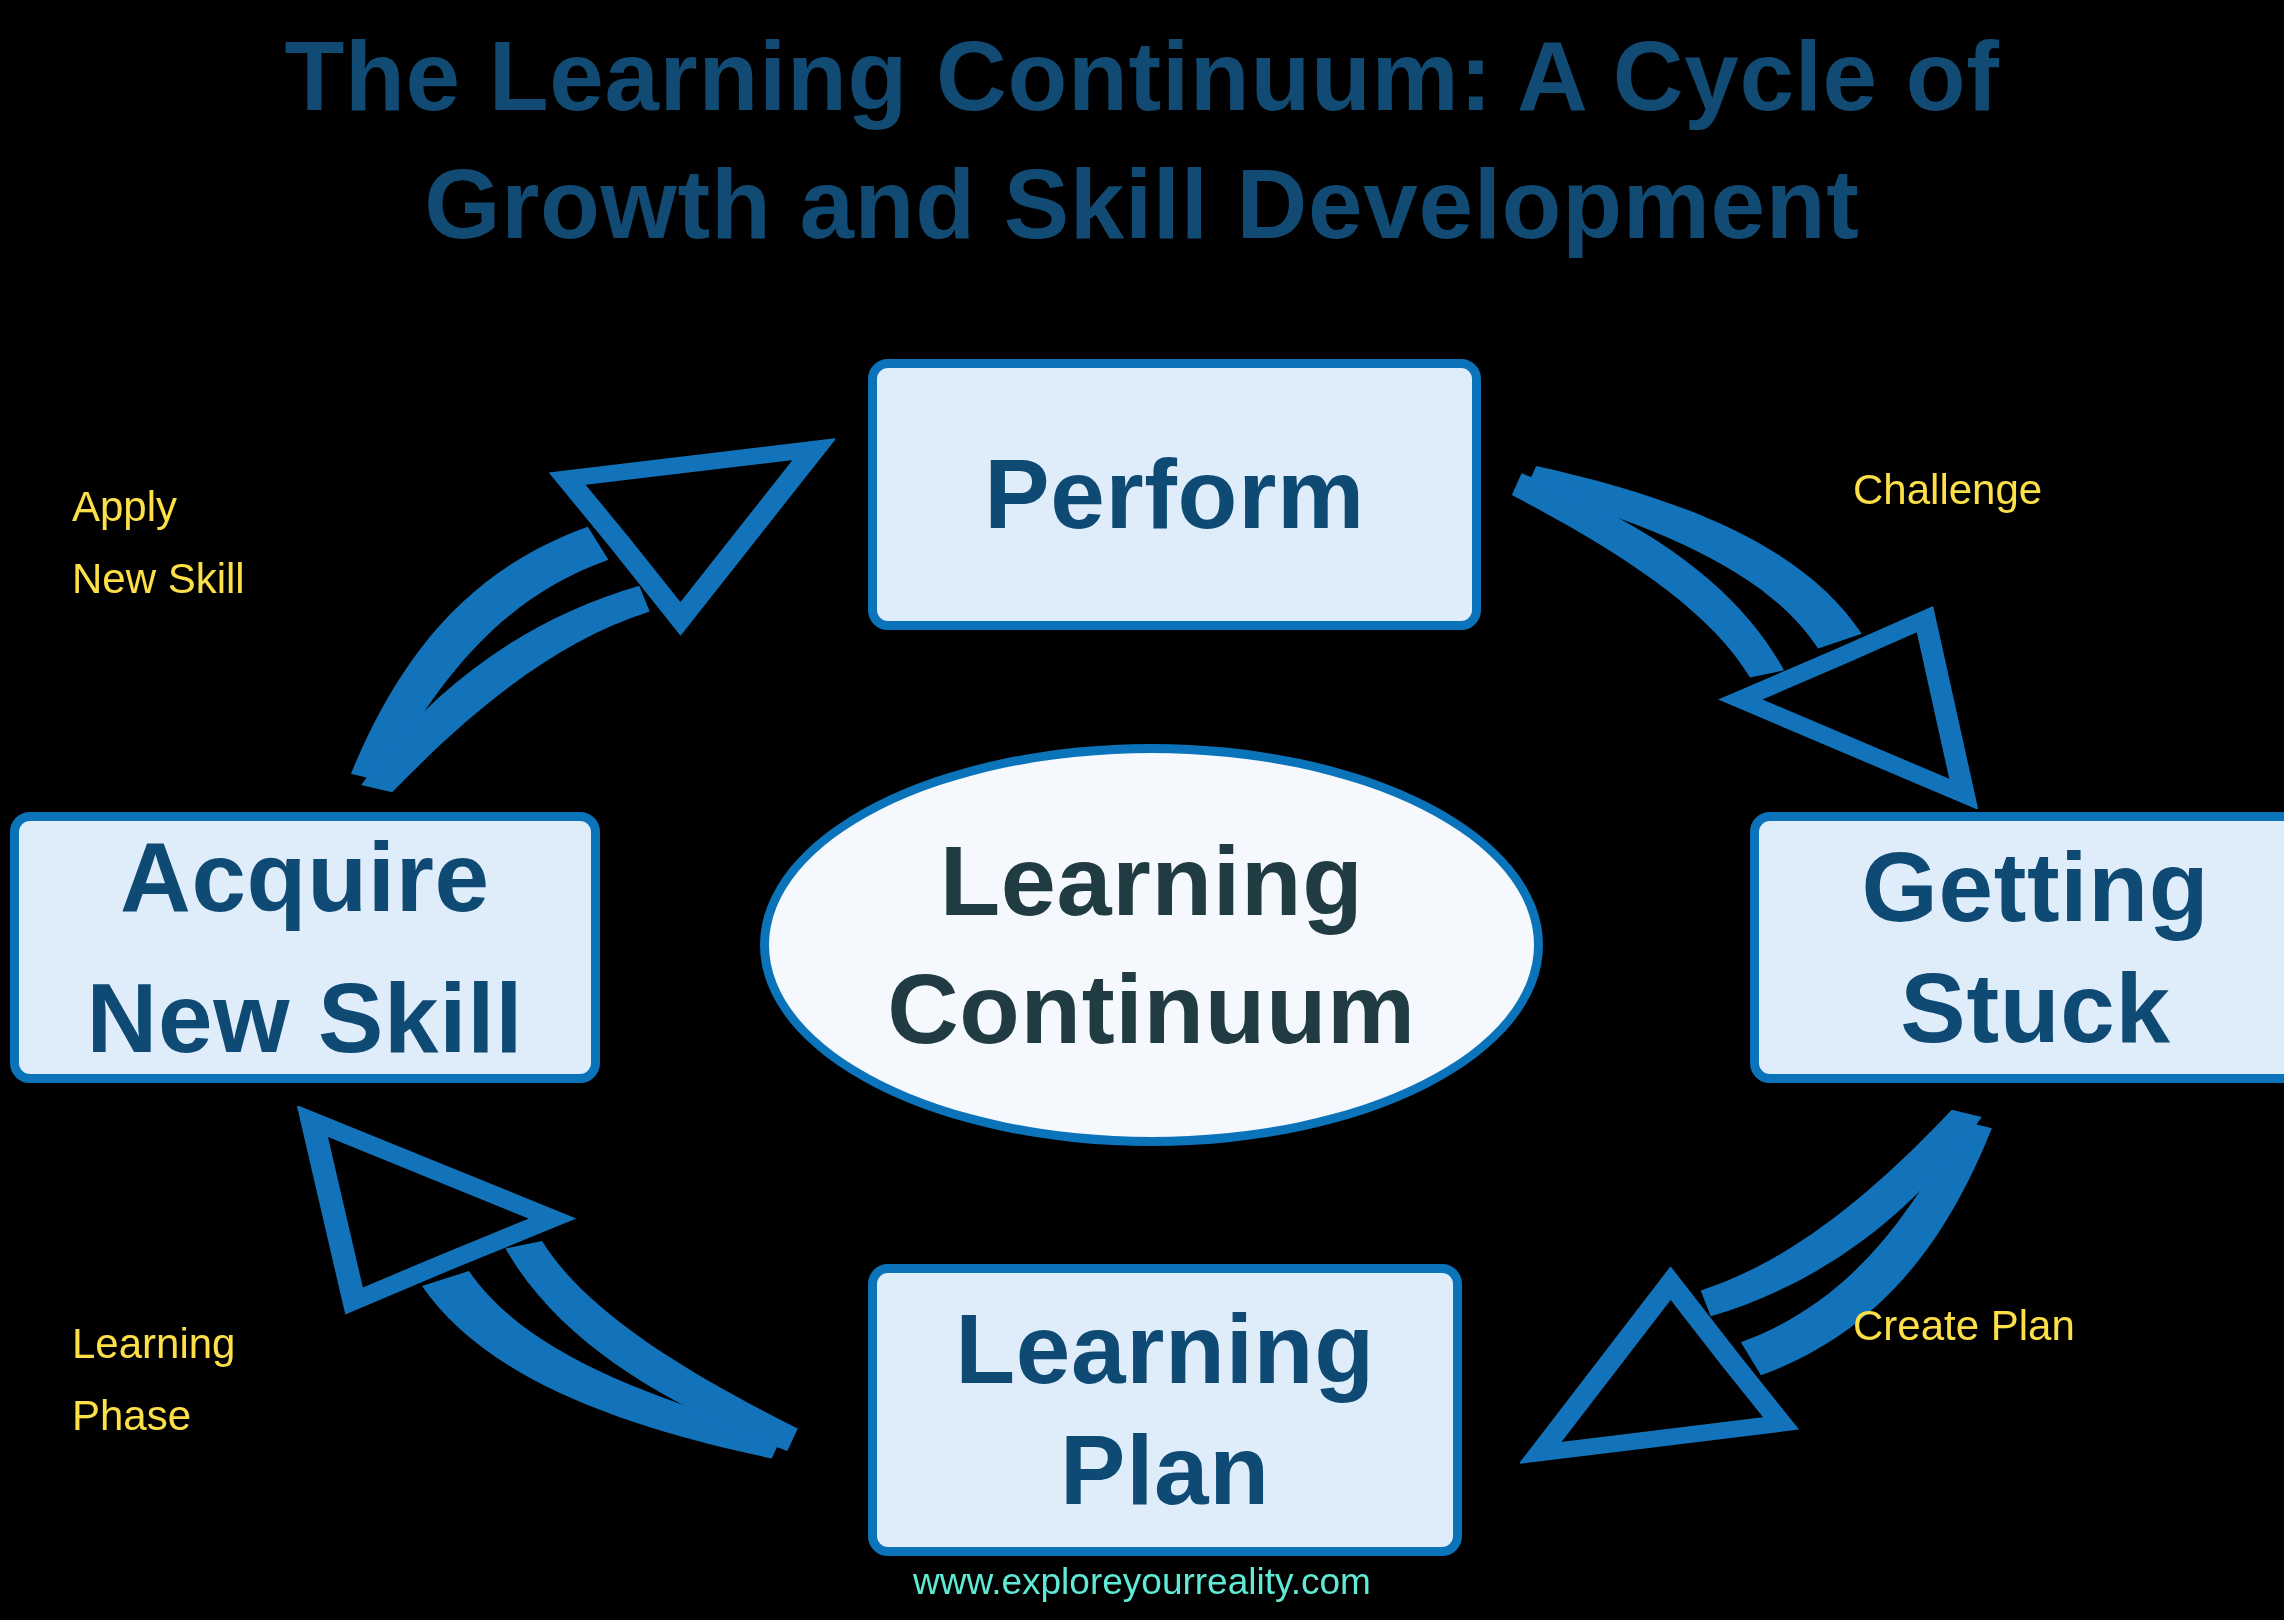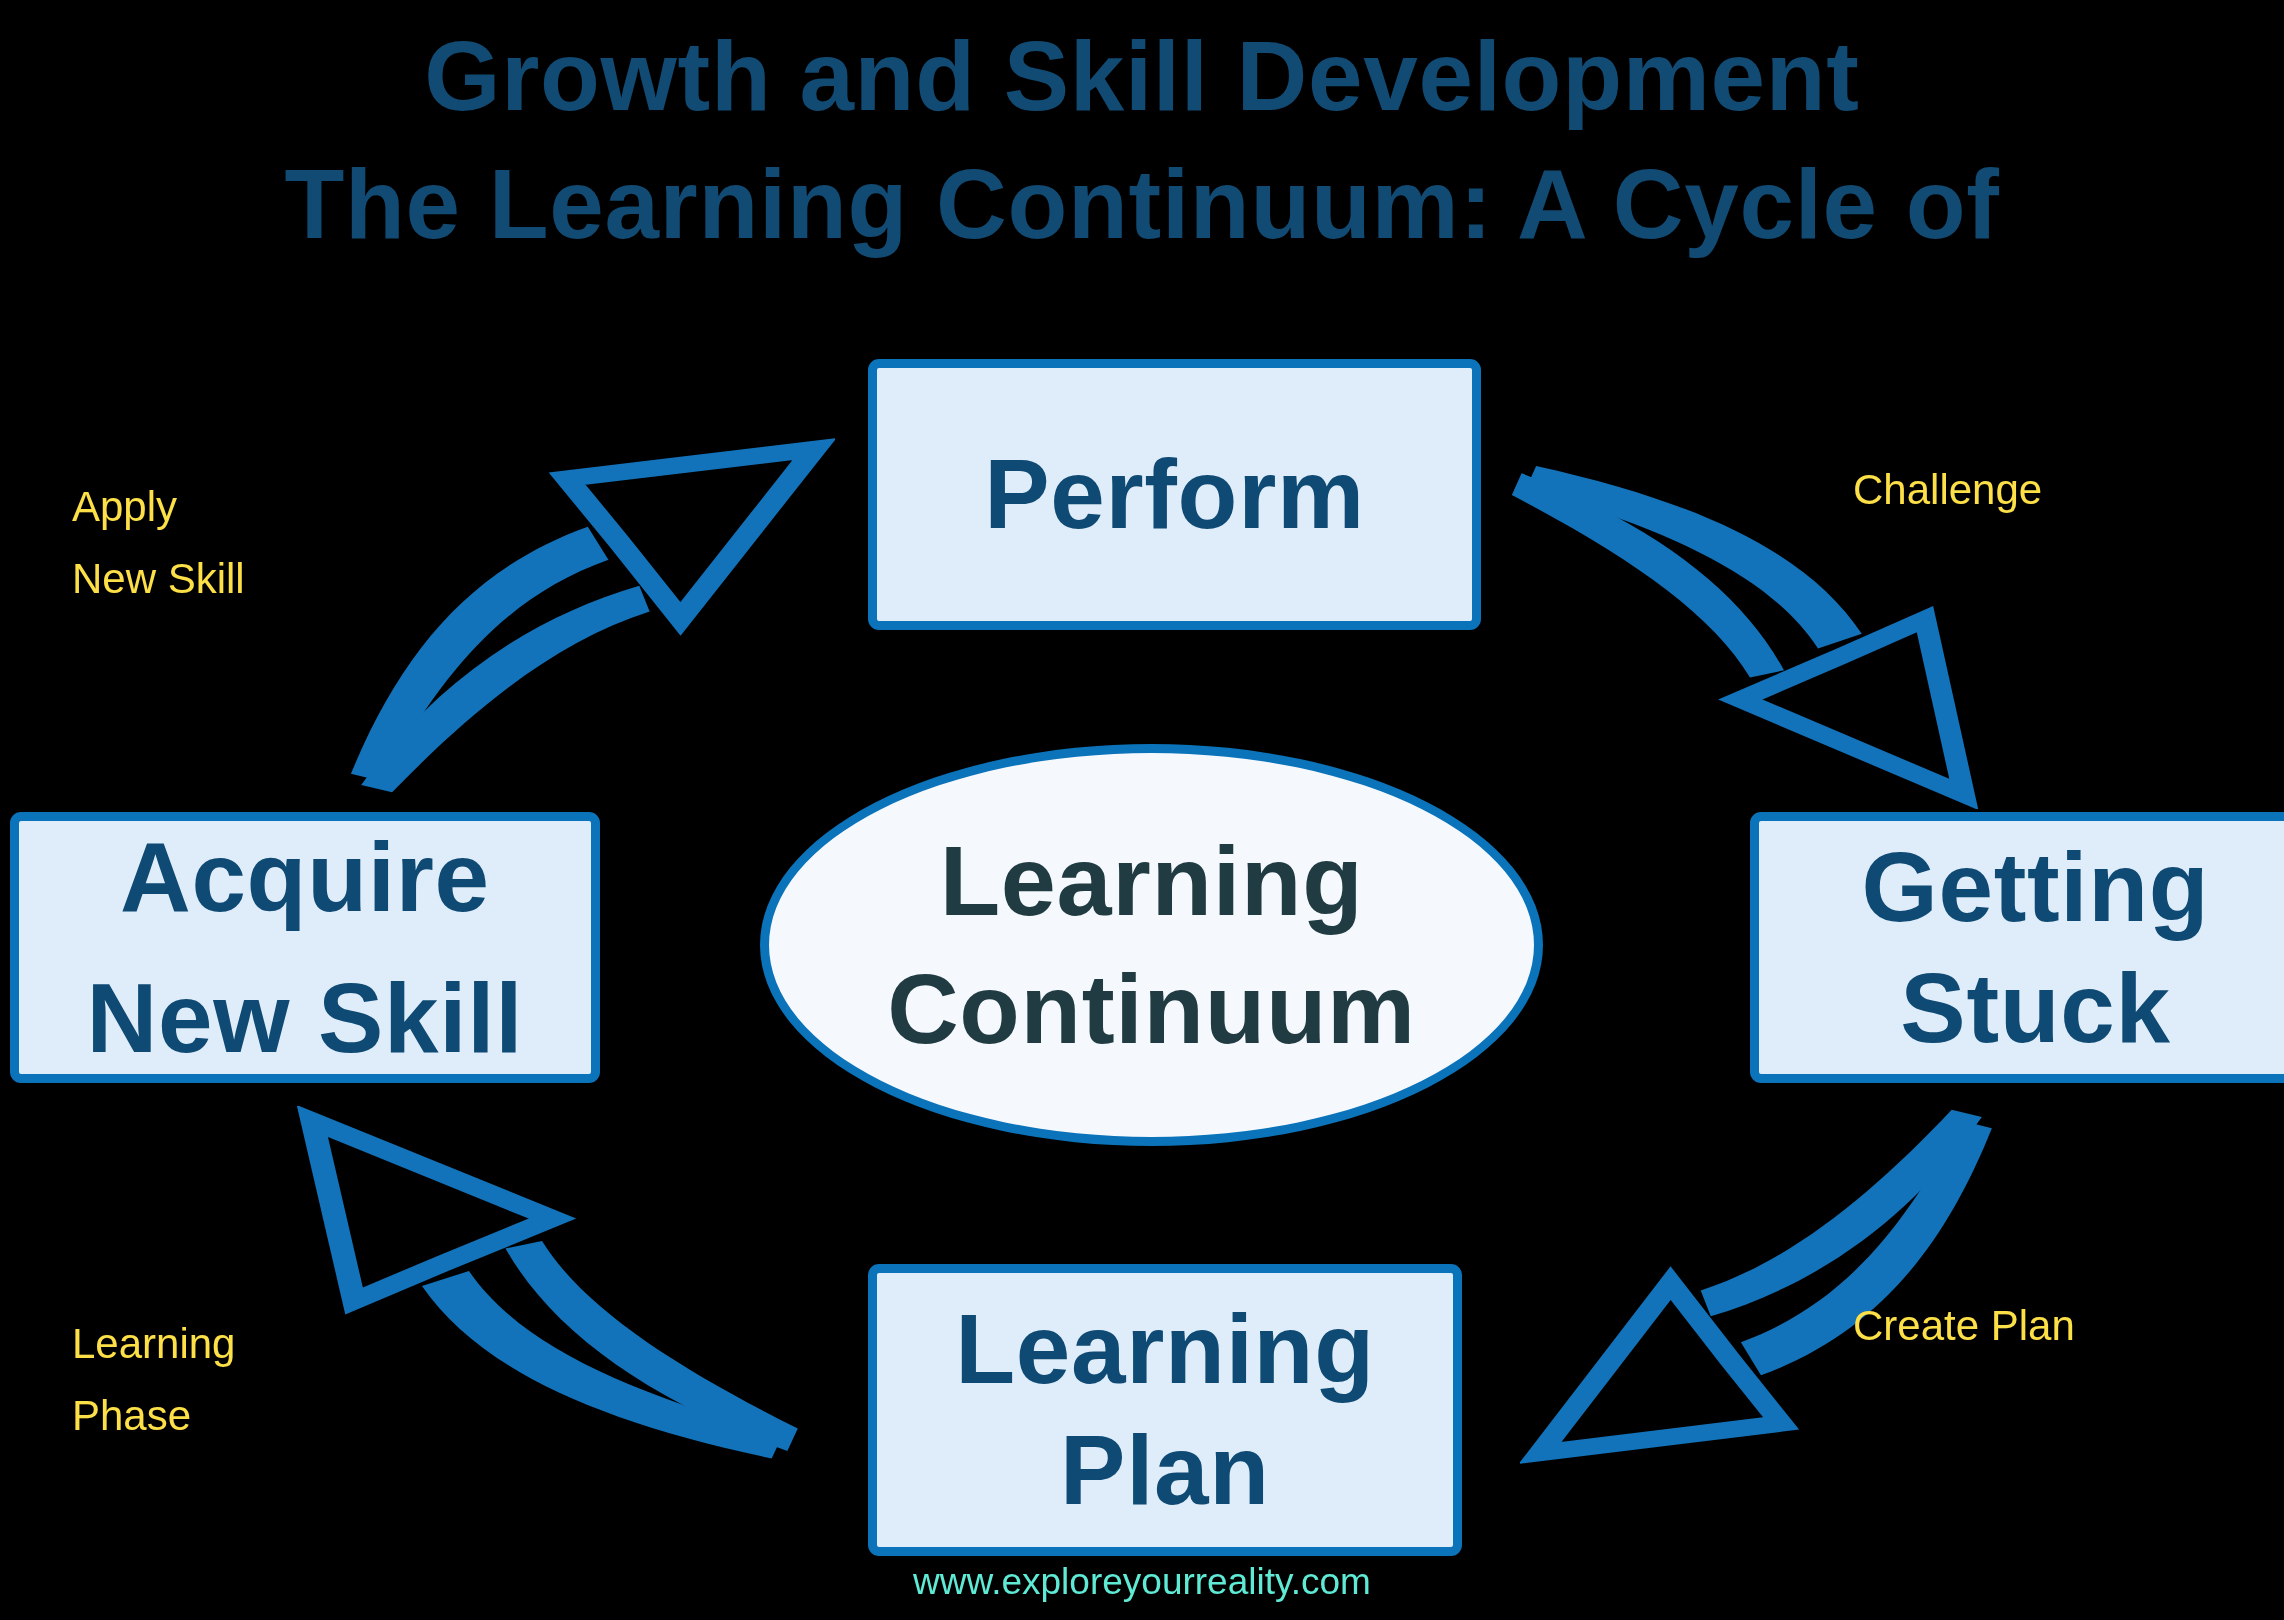--- a/index.html
+++ b/index.html
@@ -12,21 +12,21 @@
   
   .title{
     left:0;top:11.7px;width:2284px;text-align:center;
     color:#114a73;font-size:98px;font-weight:700;line-height:128px;
     letter-spacing:0.7px;
   }
 
   
   .node{
     box-sizing:border-box;
-    background:#dfecf9;border:9.8px solid #0b73b9;border-radius:11px;
+    background:#dfecf9;border:9.8px solid #0b73b9;border-radius:20px;
     display:flex;flex-direction:column;justify-content:center;align-items:center;
     color:#0e4a73;font-size:98px;font-weight:700;line-height:121px;
     text-align:center;letter-spacing:0.7px;
   }
   .node-perform{left:868px;top:359px;width:613px;height:271px;}
   .node-acquire{left:9.8px;top:812px;width:590px;height:271px;gap:20px;}
   .node-stuck{left:1750px;top:812px;width:571px;height:271px;}
   .node-plan{left:868px;top:1264px;width:594px;height:292px;}
 
   
@@ -69,22 +69,22 @@
   <defs>
     <g id="swoosh">
       <path d="M6,94 C16,60 30,38 52,27 L56,36 C36,46 24,66 12,96 Z" fill="#1273bb" stroke="none"></path>
       <path d="M8,97 C22,70 40,52 62,43 L64,50 C46,58 30,76 14,99 Z" fill="#1273bb" stroke="none"></path>
       <path d="M48,14 L96,6 L70,52 L58,31 Z" fill="none" stroke="#1273bb" stroke-width="4.5" stroke-linejoin="miter" stroke-miterlimit="10"></path>
     </g>
   </defs>
 </svg>
 
 <div class="abs title">
+  <div>The Learning Continuum: A Cycle of</div>
   <div>Growth and Skill Development</div>
-  <div>The Learning Continuum: A Cycle of</div>
 </div>
 
 <div class="abs node node-perform">
   <div>Perform</div>
 </div>
 
 <div class="abs node node-acquire">
   <div>Acquire</div>
   <div>New Skill</div>
 </div>

